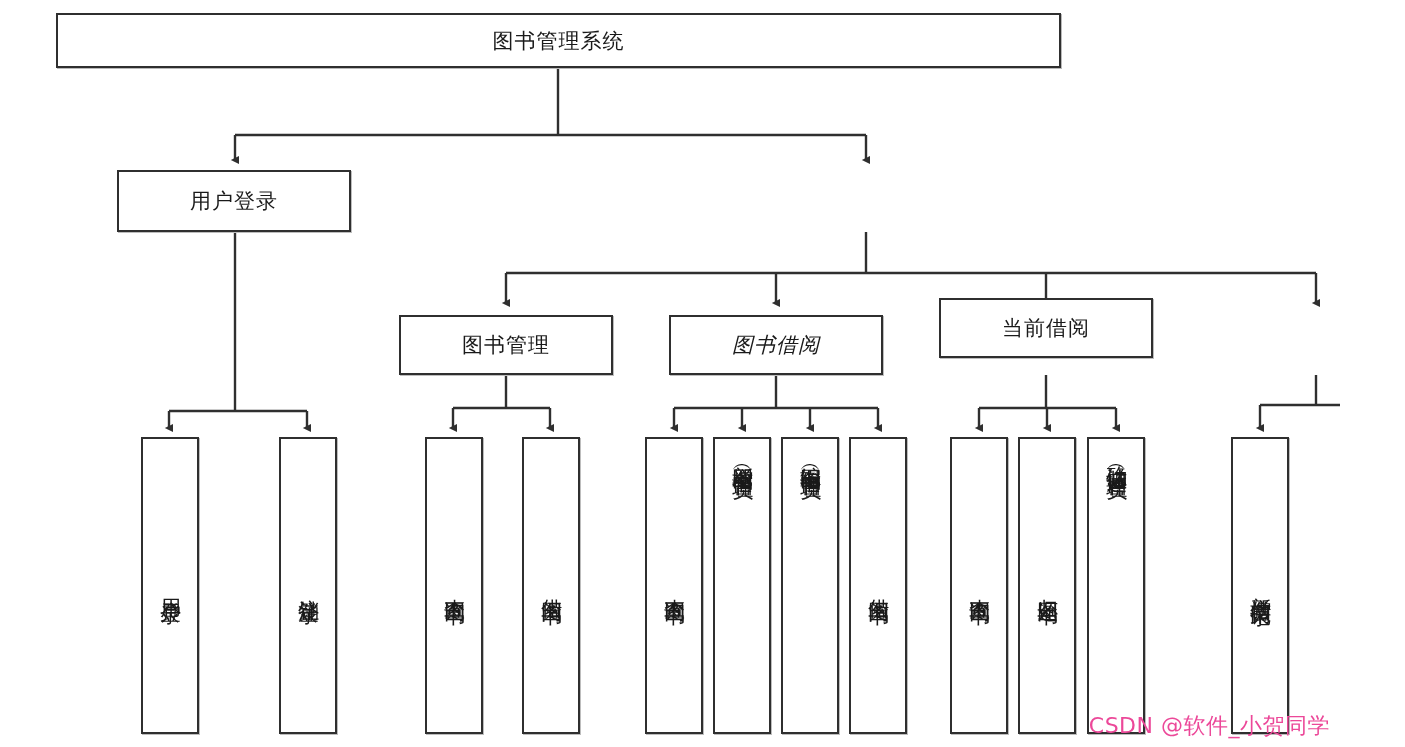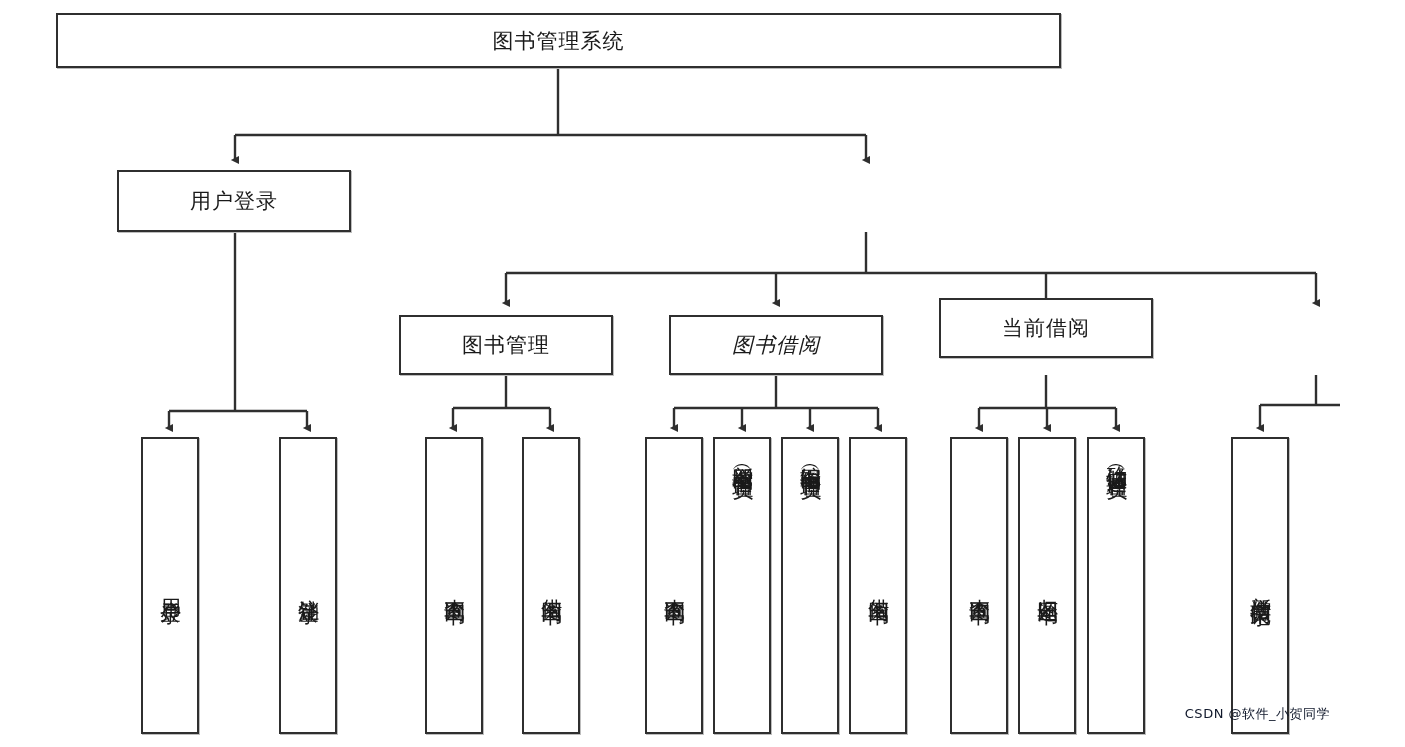--- a/index.html
+++ b/index.html
@@ -60,23 +60,23 @@
     position: absolute;
     left: 0;
     top: 0;
     width: 1405px;
     height: 747px;
     pointer-events: none;
   }
   .watermark {
     position: absolute;
     right: 10px;
-    bottom: 24px;
-    font-size: 13px;
-    color: #0f172a;
+    bottom: 6px;
+    font-size: 22px;
+    color: #ec4899;
     letter-spacing: 0.5px;
     white-space: nowrap;
   }
 </style>
 </head>
 <body>
 
 <div id="canvas">
 
   <svg class="connectors" viewBox="0 0 1405 747" xmlns="http://www.w3.org/2000/svg">

